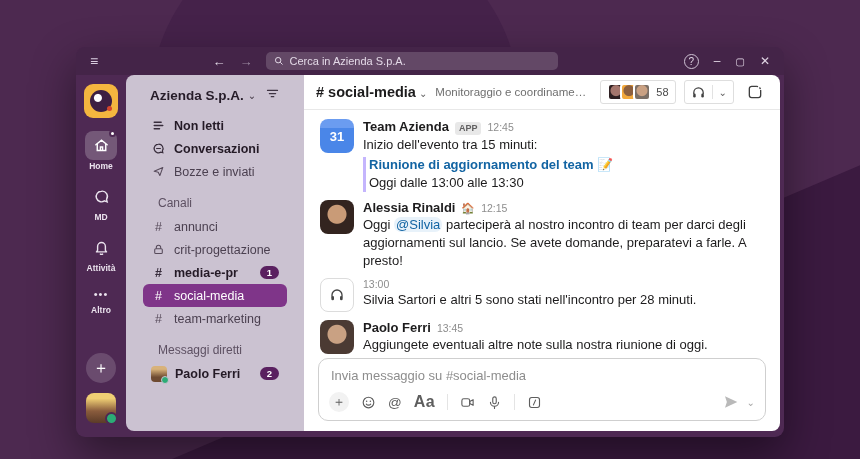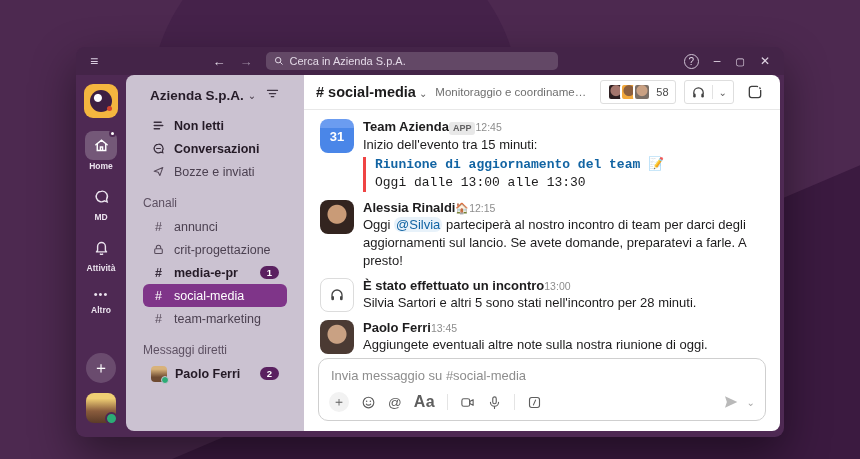--- a/index.html
+++ b/index.html
@@ -57,21 +57,21 @@
   .sb-filter { margin-left:auto; cursor:pointer; }
   .sb-nav { padding:0 17px; }
   .sb-item { display:flex; align-items:center; gap:8px; height:23px; padding:0 8px; border-radius:6px; font-size:12.5px; color:#4b4050; cursor:pointer; }
   .sb-item .ic { width:15px; flex:none; display:grid; place-items:center; font-size:12.5px; color:#574b5b; }
   .sb-item .ic svg { width:13px; height:13px; }
   .sb-item.bold { font-weight:700; color:#241a26; }
   .sb-item.bold .ic { color:#382d3c; }
   .sb-item.selected { background:#7f3589; color:#fff; }
   .sb-item.selected .ic { color:#fff; }
   .sb-badge { margin-left:auto; background:#5a2060; color:#fff; font-size:9.5px; font-weight:700; border-radius:9px; padding:2px 7px; line-height:1; }
-  .sb-section { padding:13px 17px 5px; font-size:12px; color:#5d5062; }
+  .sb-section { padding:13px 32px 5px; font-size:12px; color:#5d5062; }
   .dm-avatar { width:16px; height:16px; border-radius:4px; background:linear-gradient(180deg,#d8b27a 20%, #6e4a31 70%); position:relative; flex:none; }
   .dm-avatar::after { content:""; position:absolute; right:-2px; bottom:-2px; width:6px; height:6px; border-radius:50%; background:#2bac76; border:1.5px solid #cbc2d1; }
 
   
   .main { flex:1; background:#fff; display:flex; flex-direction:column; min-width:0; }
   .ch-header { height:35px; flex:none; display:flex; align-items:center; gap:8px; padding:0 12px; border-bottom:1px solid #e8e8e8; }
   .ch-name { font-size:14.5px; font-weight:800; color:#1d1c1d; cursor:pointer; white-space:nowrap; }
   .ch-name .chv { font-size:10px; font-weight:400; color:#616061; margin-left:3px; }
   .ch-topic { font-size:11.5px; color:#6f6f6f; white-space:nowrap; overflow:hidden; text-overflow:ellipsis; cursor:pointer; }
   .ch-right { margin-left:auto; display:flex; align-items:center; gap:8px; flex:none; }
@@ -93,28 +93,28 @@
   .msgs { flex:1; min-height:0; overflow:hidden; padding-top:5px; }
   .msg { display:flex; gap:9px; padding:4px 16px; }
   .msg-avatar { width:34px; height:34px; border-radius:8px; flex:none; cursor:pointer; }
   .av-cal { background:#4a86e8; display:grid; place-items:center; color:#fff; font-weight:800; font-size:13px;
             background:linear-gradient(180deg,#6b9cf0 0 9px, #4a86e8 9px); }
   .av-w1 { background:radial-gradient(circle at 50% 42%, #c99b77 0 9px, #33241f 10px); }
   .av-hud { background:#fff; border:1px solid #dcdcdc; display:grid; place-items:center; color:#454545; }
   .av-hud svg { width:16px; height:16px; }
   .av-m1 { background:radial-gradient(circle at 50% 42%, #c9a183 0 9px, #4b3a33 10px); }
   .msg-body { min-width:0; flex:1; }
-  .msg-head { display:flex; align-items:baseline; }
+  .msg-head { display:flex; align-items:baseline; gap:6px; }
   .msg-author { font-size:13px; font-weight:800; color:#1d1c1d; cursor:pointer; }
   .msg-emoji { font-size:11px; }
   .app-badge { font-size:9px; font-weight:700; color:#616061; background:#e8e8e8; border-radius:3px; padding:1.5px 4px; }
   .msg-time { font-size:10.5px; color:#8d8d8d; cursor:pointer; }
   .msg-text { font-size:13px; color:#1d1c1d; line-height:1.38; margin-top:1px; }
   .mention { color:#1264a3; background:#e8f2fa; border-radius:7px; padding:0 2px; cursor:pointer; }
-  .quote { margin-top:4px; border-left:3px solid #ef4444; padding-left:9px;font-family:Liberation Mono, monospace; }
+  .quote { margin-top:4px; border-left:3px solid #c4b5fd; padding-left:3px; }
   .quote-link { font-size:13px; font-weight:700; color:#1264a3; cursor:pointer; line-height:1.3; }
   .quote-line { font-size:13px; color:#1d1c1d; line-height:1.35; }
 
   
   .composer { flex:none; margin:2px 14px 10px; border:1px solid #cfcfcf; border-radius:10px; background:#fff; }
   .composer-input { padding:9px 12px 3px; font-size:13px; color:#8d8d8d; cursor:text; }
   .composer-bar { display:flex; align-items:center; gap:12px; padding:6px 10px 8px; color:#5e5e5e; }
   .cb-icon { cursor:pointer; display:grid; place-items:center; color:#5e5e5e; }
   .cb-icon svg { width:15px; height:15px; }
   .cb-plus { width:20px; height:20px; border-radius:50%; background:#f2f2f2; font-size:13px; color:#5e5e5e; }
@@ -342,21 +342,20 @@
           <div class="msg">
             <div class="msg-avatar av-hud">
               <svg viewBox="0 0 24 24">
                   <path d="M4.5 14.5v-2.5a7.5 7.5 0 0 1 15 0v2.5" fill="none" stroke="currentColor" stroke-width="2"></path>
                   <rect x="3.5" y="13.5" width="4" height="6.5" rx="2" fill="currentColor"></rect>
                   <rect x="16.5" y="13.5" width="4" height="6.5" rx="2" fill="currentColor"></rect>
                 </svg>
             </div>
             <div class="msg-body">
               <div class="msg-head">
-                <span class="msg-author">È stato effettuato un incontro</span>
                 <span class="msg-time">13:00</span>
               </div>
               <div class="msg-text">Silvia Sartori e altri 5 sono stati nell'incontro per 28 minuti.</div>
             </div>
           </div>
 
           <div class="msg">
             <div class="msg-avatar av-m1"></div>
             <div class="msg-body">
               <div class="msg-head">

